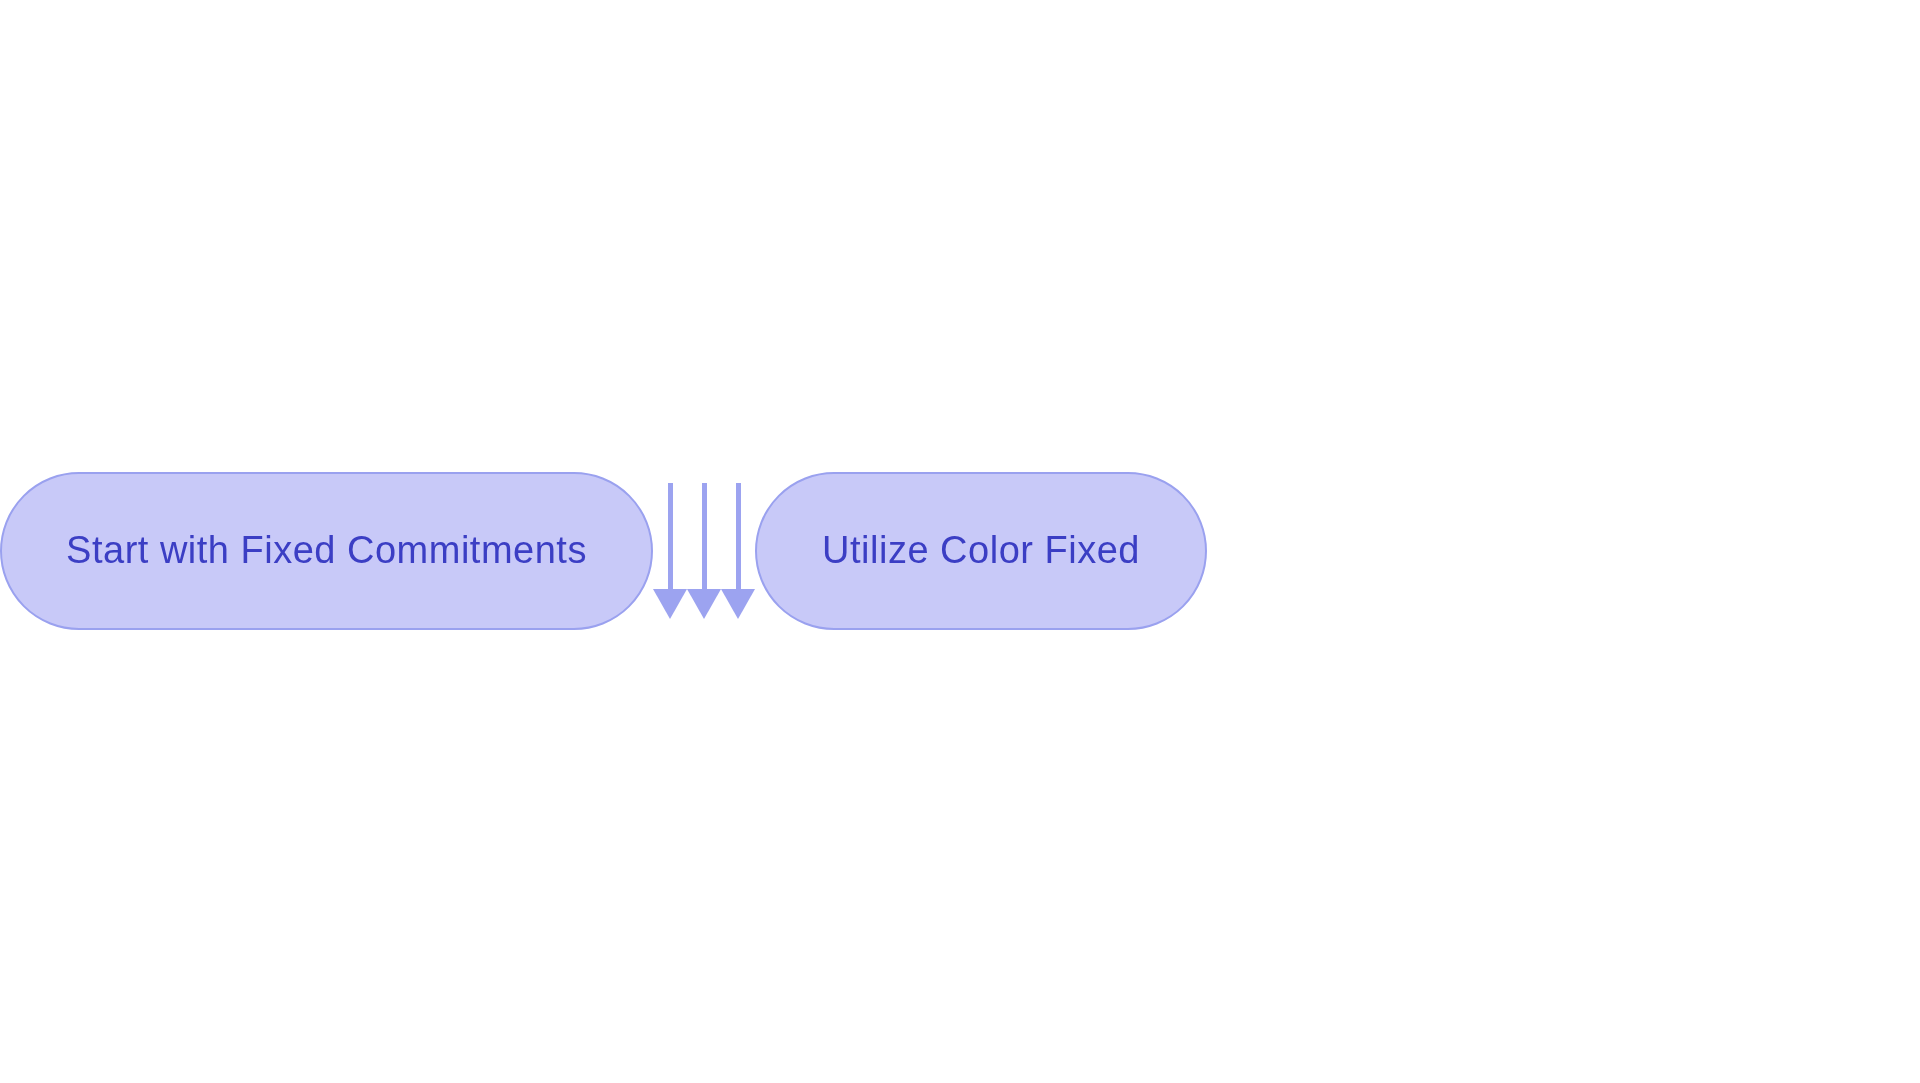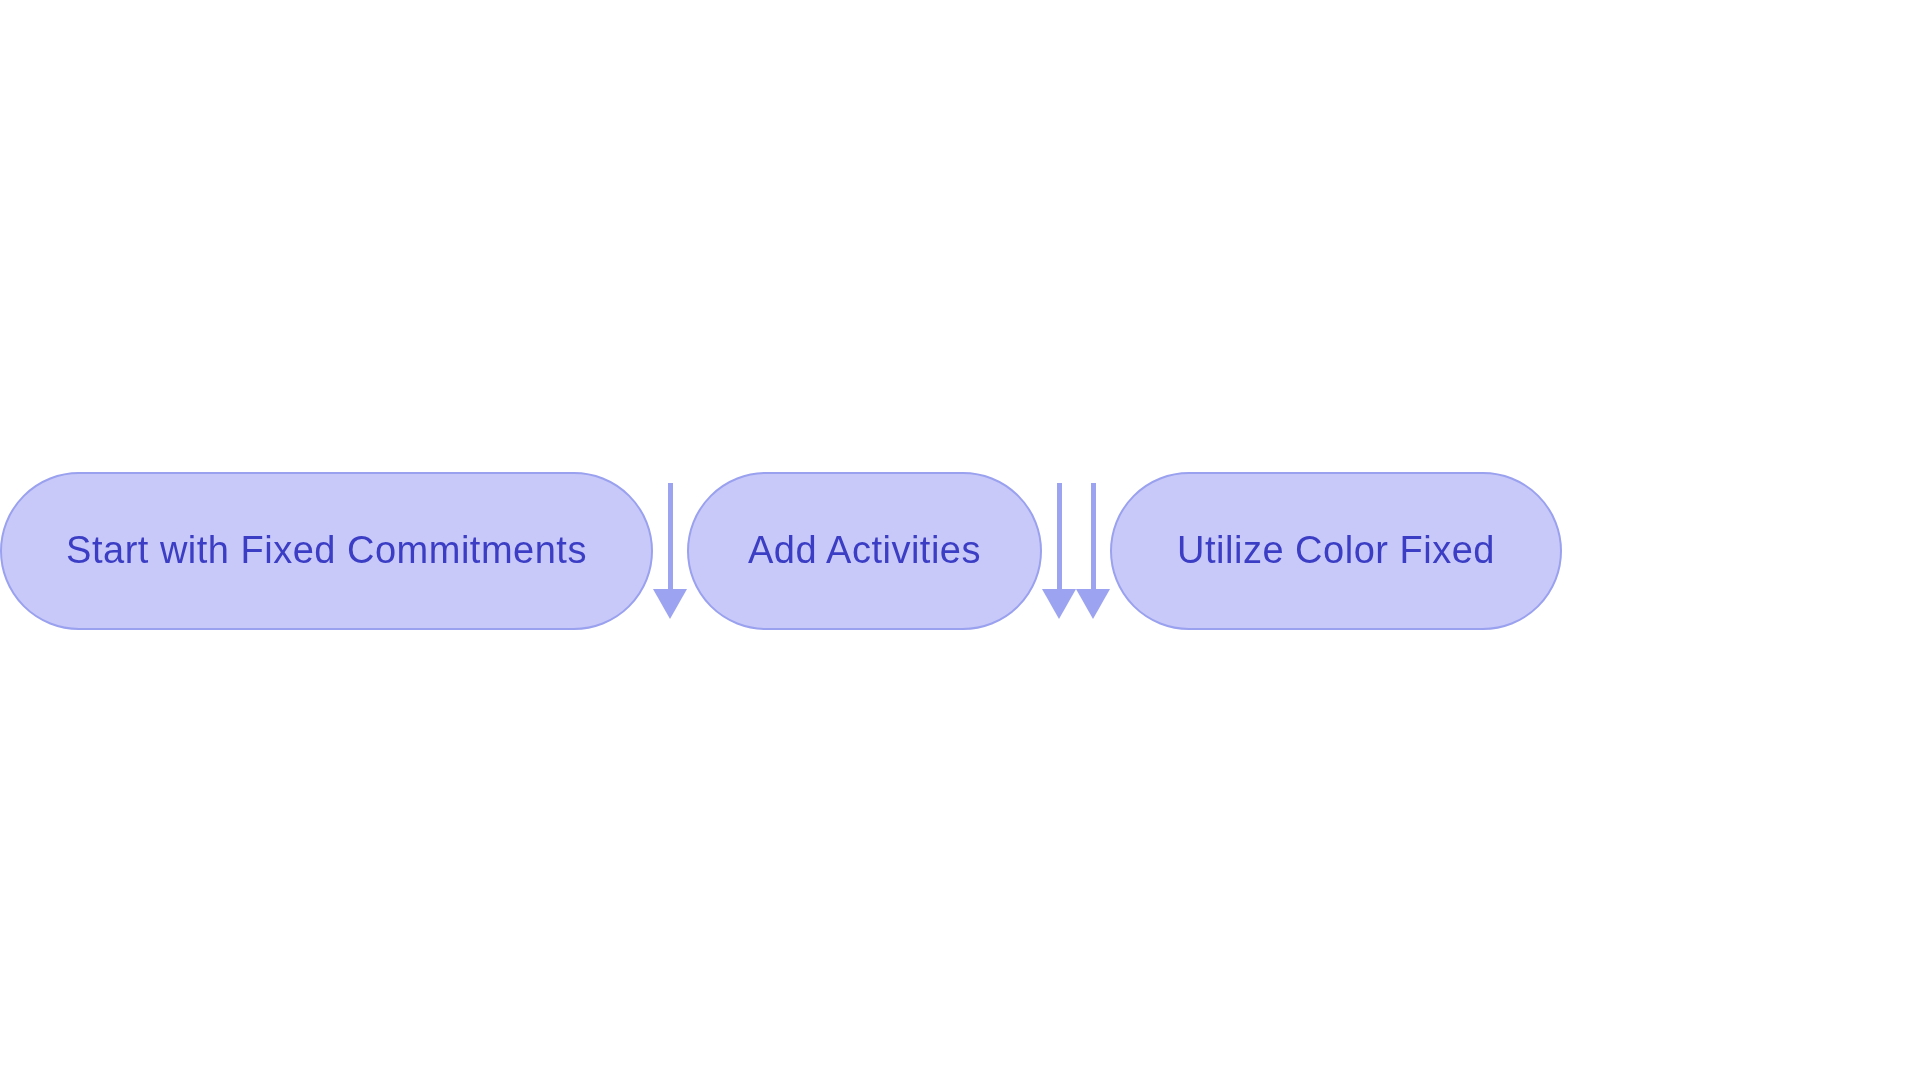--- a/index.html
+++ b/index.html
@@ -72,23 +72,20 @@
 
   <div class="node node-0">
     <span class="node-label">Start with Fixed Commitments</span>
   </div>
 
   <div class="arrow">
     <div class="arrow-line"></div>
     <div class="arrow-head"></div>
   </div>
 
-  <div class="node node-1">
-    <span class="node-label">Add Activities</span>
-  </div>
 
   <div class="arrow">
     <div class="arrow-line"></div>
     <div class="arrow-head"></div>
   </div>
 
 
   <div class="arrow">
     <div class="arrow-line"></div>
     <div class="arrow-head"></div>

